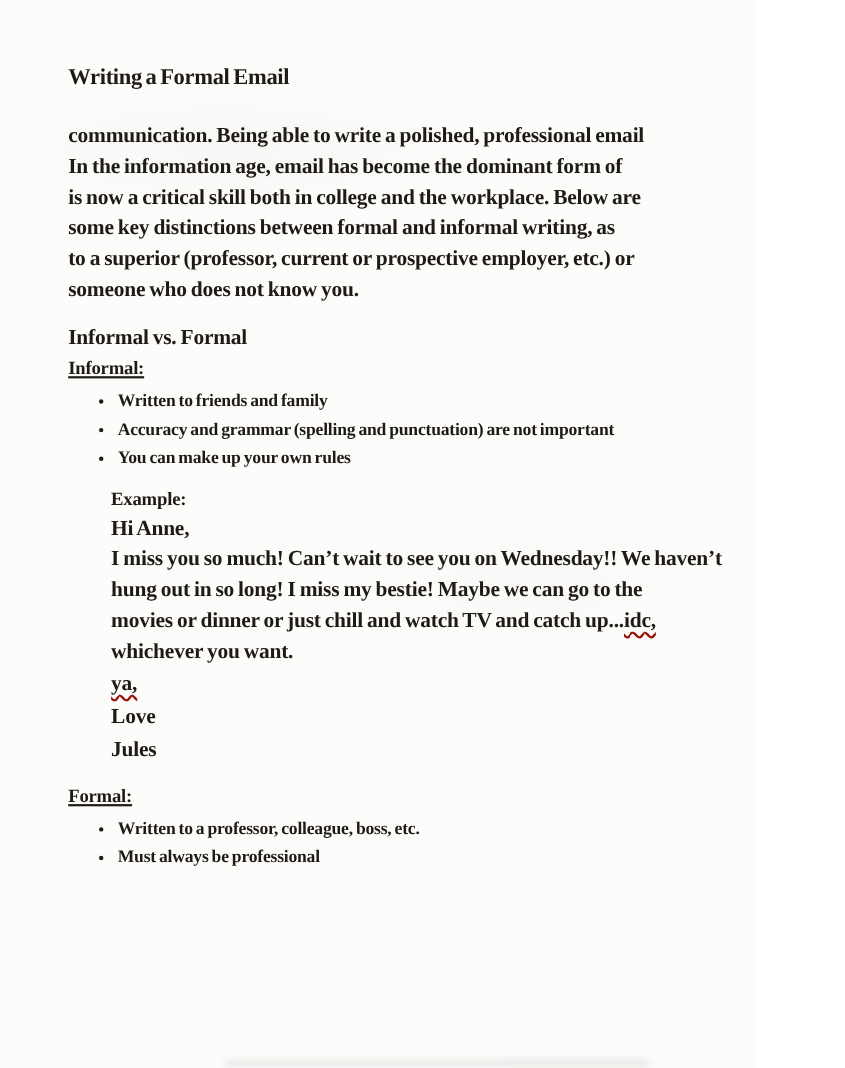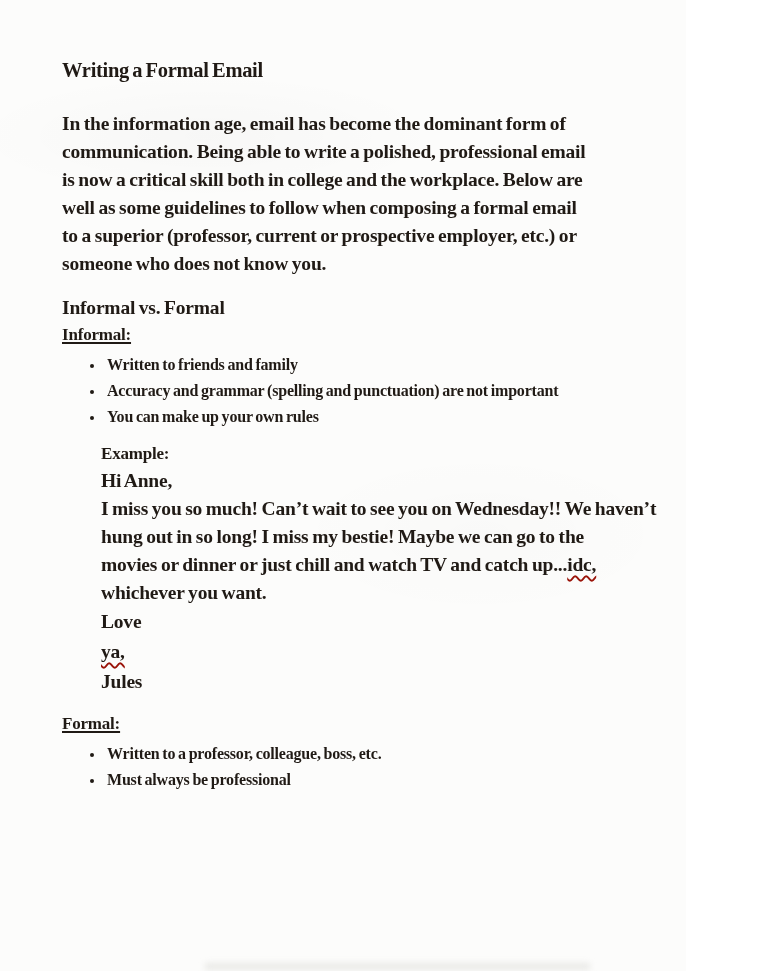--- a/index.html
+++ b/index.html
@@ -92,28 +92,28 @@
 </head>
 <body>
 
 <div class="page">
   <div class="content">
 
     <h1 class="doc-title">Writing a Formal Email</h1>
 
     <div class="intro">
 
+        <div class="line">communication. Being able to write a polished, professional email</div>
+
         <div class="line">In the information age, email has become the dominant form of</div>
-
-        <div class="line">communication. Being able to write a polished, professional email</div>
 
         <div class="line">is now a critical skill both in college and the workplace. Below are</div>
 
+        <div class="line">some key distinctions between formal and informal writing, as</div>
 
-        <div class="line">well as some guidelines to follow when composing a formal email</div>
 
         <div class="line">to a superior (professor, current or prospective employer, etc.) or</div>
 
         <div class="line">someone who does not know you.</div>
       </div>
 
     <h2 class="section-heading">Informal vs. Formal</h2>
 
     <h3 class="sub-heading underlined">Informal:</h3>
 
@@ -137,25 +137,25 @@
 
           <div class="line">hung out in so long! I miss my bestie! Maybe we can go to the</div>
         </div>
 
       <div class="line">
         <span>movies or dinner or just chill and watch TV and catch up...</span><span class="flagged">idc,</span>
       </div>
 
       <div class="line">whichever you want.</div>
 
-      <div class="line closing-line">Love</div>
-
       <div class="line closing-line">
         <span class="flagged">ya,</span>
       </div>
+
+      <div class="line closing-line">Love</div>
 
       <div class="line closing-line">Jules</div>
     </div>
 
     <div class="formal-section">
       <h3 class="sub-heading underlined">Formal:</h3>
 
       <ul class="bullet-list">
 
           <li>Written to a professor, colleague, boss, etc.</li>

